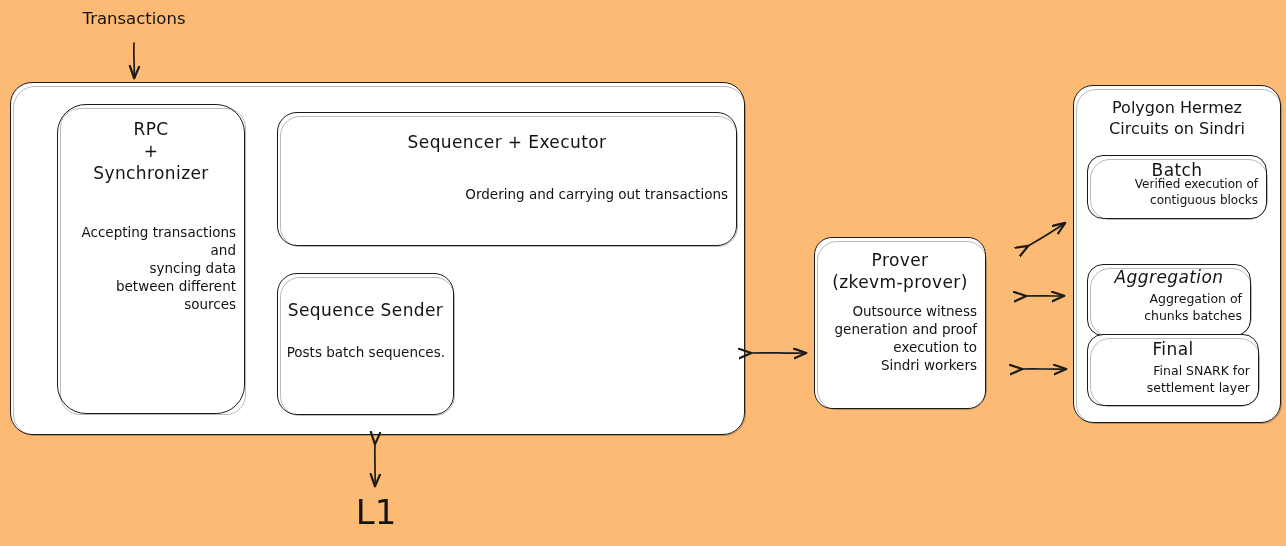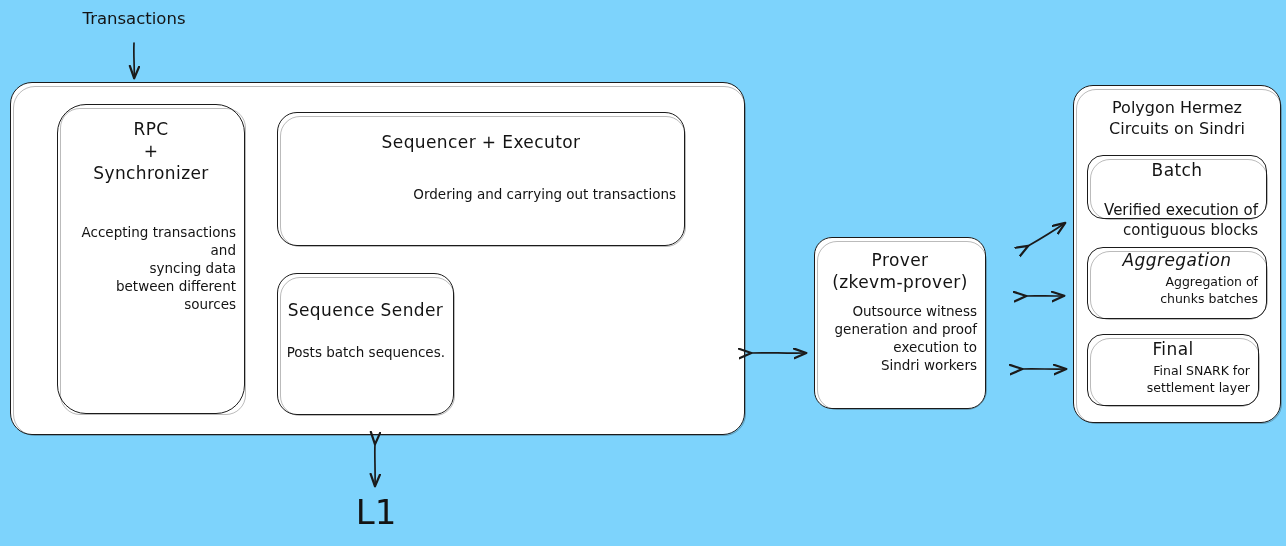--- a/index.html
+++ b/index.html
@@ -10,21 +10,21 @@
   }
   body {
     font-family: "DejaVu Sans", sans-serif;
     color: #111111;
   }
   #canvas {
     position: relative;
     width: 1286px;
     height: 546px;
     overflow: hidden;
-    background: #7dd3fc;
+    background: #fdba74;
   }
 
   
   .box {
     position: absolute;
     box-sizing: border-box;
     border: 1.6px solid #1b1b1b;
     background: #ffffff;
     border-radius: 20px;
   }
@@ -72,21 +72,21 @@
   #rpc-box {
     left: 57px; top: 104px;
     width: 188px; height: 310px;
     border-radius: 29px;
   }
   #rpc-box .t { top: 14px; }
   #rpc-box .d { top: 118px; }
 
   #sequencer-box {
     left: 277px; top: 112px;
-    width: 408px; height: 134px;
+    width: 460px; height: 134px;
   }
   #sequencer-box .t { top: 19px; }
   #sequencer-box .d { top: 72px; }
 
   #sequence-sender-box {
     left: 277px; top: 273px;
     width: 177px; height: 142px;
   }
   #sequence-sender-box .t { top: 26px; }
   #sequence-sender-box .d { top: 69px; }
@@ -119,25 +119,25 @@
     line-height: 1.3;
     color: #131313;
   }
 
   #batch-box {
     left: 1087px; top: 155px;
     width: 180px; height: 64px;
     border-radius: 16px;
   }
   #batch-box .t { top: 4px; }
-  #batch-box .d { top: 44px; font-size: 15px; }
+  #batch-box .d { top: 20px; font-size: 12px; }
 
   #aggregation-box {
-    left: 1087px; top: 247px;
-    width: 180px; height: 72px;
+    left: 1087px; top: 264px;
+    width: 164px; height: 72px;
     border-radius: 16px;
   }
   #aggregation-box .t { top: 2px; font-style: italic; }
   #aggregation-box .d { top: 26px; font-size: 12.5px; }
 
   #final-box {
     left: 1087px; top: 334px;
     width: 172px; height: 72px;
     border-radius: 16px;
   }

